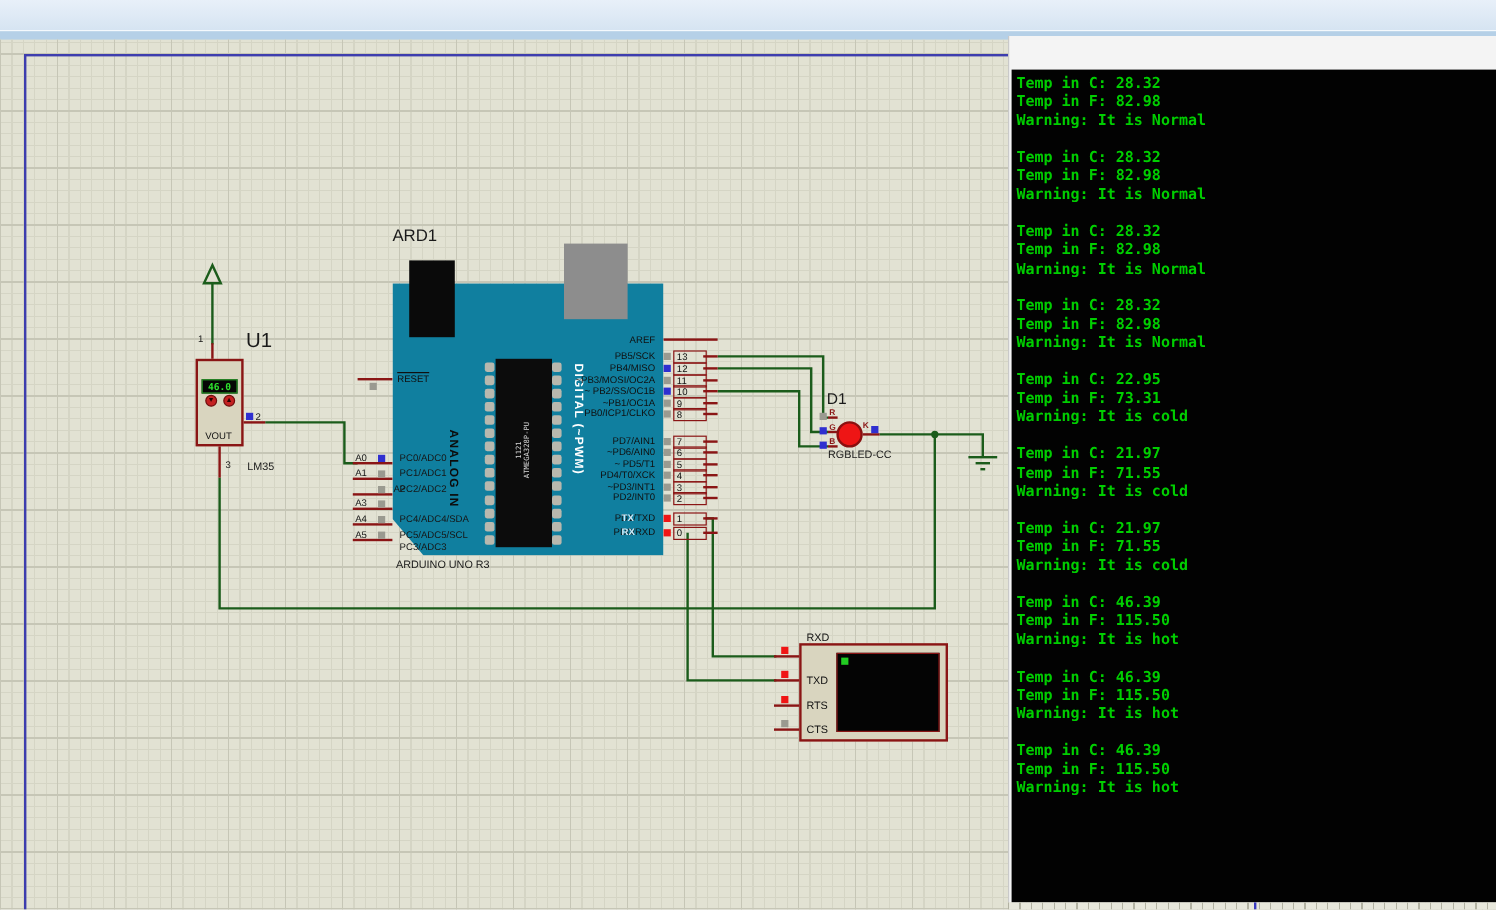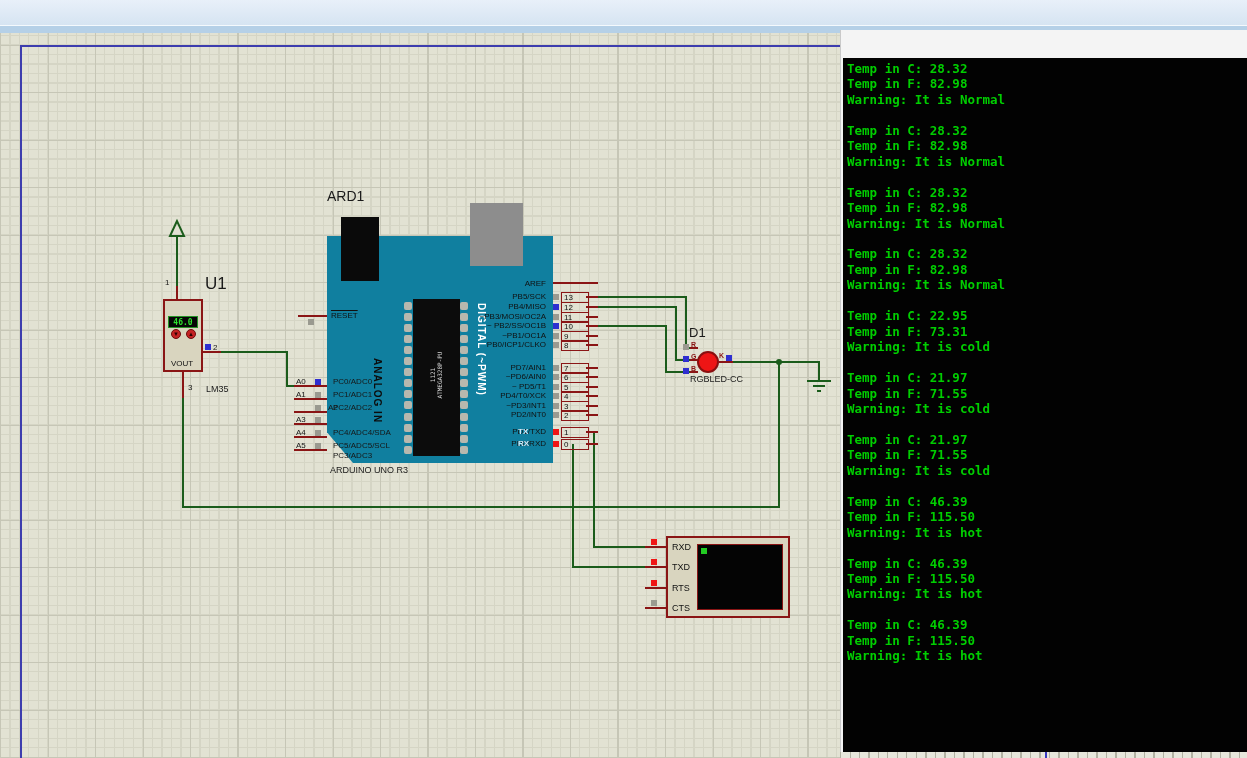--- a/index.html
+++ b/index.html
@@ -294,21 +294,21 @@
       <div class="led-pin-lbl" style="left: 719px; top: 352px;">K</div>
       <div class="ind ind-blue" style="left: 726px; top: 355px;"></div>
     </div>
 
   <div id="sterm-body"></div>
   <div id="sterm-screen"></div>
   <div id="sterm-cursor"></div>
   <div id="sterm-pins">
       <div class="stub" style="left: 645px; top: 546px; width: 21px;"></div>
       <div class="ind ind-red" style="left: 651px; top: 539px;"></div>
-      <div class="sterm-lbl" style="top: 542px;">RXD</div>
+      <div class="sterm-lbl" style="top: 526px;">RXD</div>
       <div class="stub" style="left: 645px; top: 566px; width: 21px;"></div>
       <div class="ind ind-red" style="left: 651px; top: 559px;"></div>
       <div class="sterm-lbl" style="top: 562px;">TXD</div>
       <div class="stub" style="left: 645px; top: 587px; width: 21px;"></div>
       <div class="ind ind-red" style="left: 651px; top: 580px;"></div>
       <div class="sterm-lbl" style="top: 583px;">RTS</div>
       <div class="stub" style="left: 645px; top: 607px; width: 21px;"></div>
       <div class="ind ind-gray" style="left: 651px; top: 600px;"></div>
       <div class="sterm-lbl" style="top: 603px;">CTS</div>
     </div>

